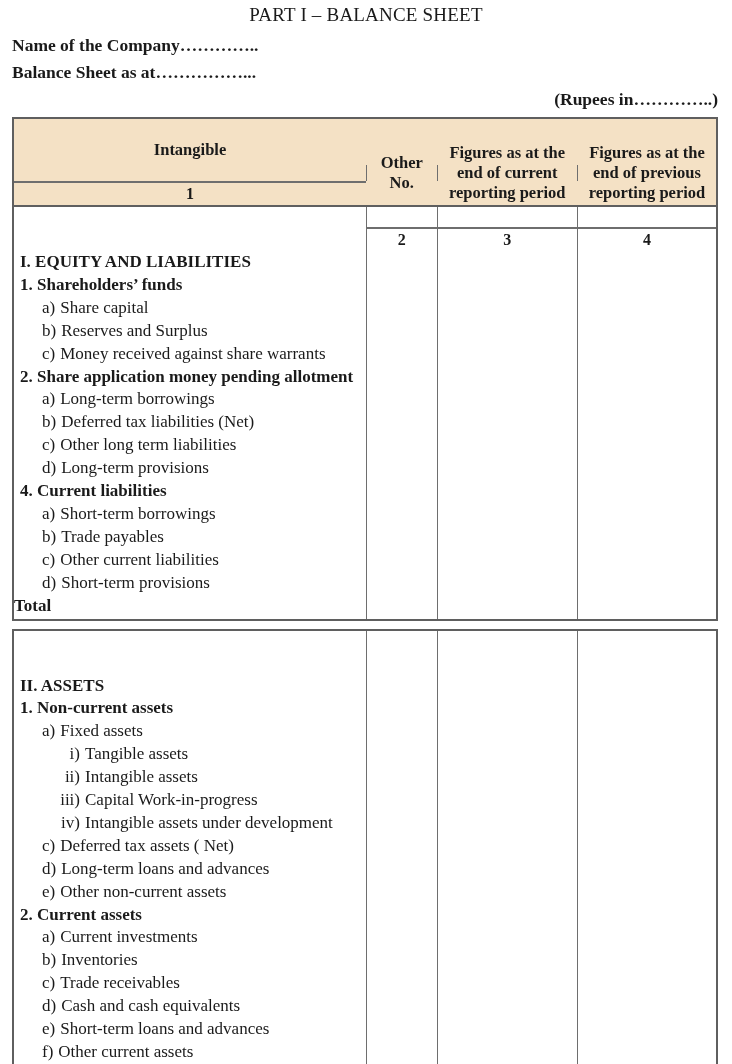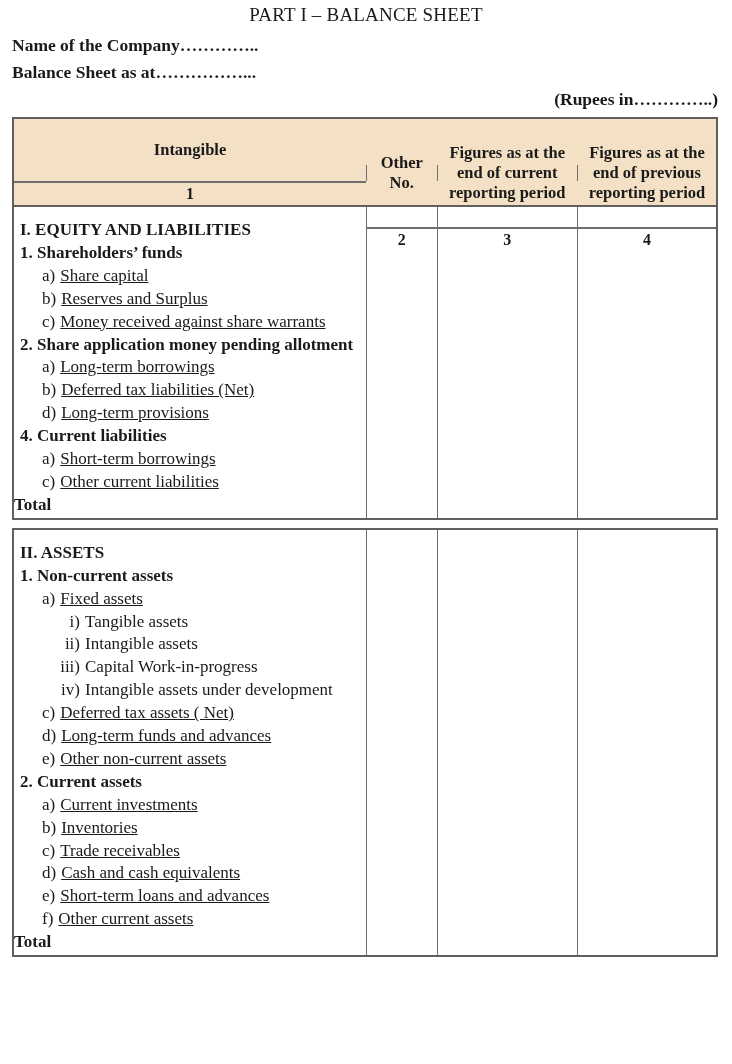--- a/index.html
+++ b/index.html
@@ -58,30 +58,30 @@
     border-top:2px solid var(--border-inner);
   }
   .hcell.nb, .ncell.nb{border-left:1.5px solid var(--border-inner);margin-top:46px;}
 
   .sec{
     border:2px solid var(--border-outer);
   }
   .sec.sec1{border-top:none;}
   .sec.sec2{margin-top:8px;}
   .ecol{border-left:1.5px solid var(--border-inner);}
-  .pcol{padding:12px 0 1px 0;}
+  .pcol{padding:12px 0 1px 0;margin-top:32px;}
 
   .line{
     font-size:17px;
     line-height:22.9px;
     padding-left:6px;
     white-space:nowrap;
   }
   .line.section,.line.group{font-weight:bold;}
-  .line.item{padding-left:28px;text-decoration:underline;}
+  .line.item{padding-left:28px;}
   .line.subitem{padding-left:36px;}
   .line .marker{display:inline-block;margin-right:5px;}
   .line.subitem .marker{width:30px;text-align:right;}
   .line.total{
     font-weight:bold;
     text-align:left;
     padding-right:7px;
     padding-left:0;
   }
 </style>
@@ -109,42 +109,45 @@
   <div class="sec sec1">
     <div class="pcol">
         <div class="line section">I. EQUITY AND LIABILITIES</div>
         <div class="line group">1. Shareholders’ funds</div>
         <div class="line item"><span class="marker">a)</span><span>Share capital</span></div>
         <div class="line item"><span class="marker">b)</span><span>Reserves and Surplus</span></div>
         <div class="line item"><span class="marker">c)</span><span>Money received against share warrants</span></div>
         <div class="line group">2. Share application money pending allotment</div>
         <div class="line item"><span class="marker">a)</span><span>Long-term borrowings</span></div>
         <div class="line item"><span class="marker">b)</span><span>Deferred tax liabilities (Net)</span></div>
+        <div class="line item"><span class="marker">c)</span><span>Other long term liabilities</span></div>
         <div class="line item"><span class="marker">d)</span><span>Long-term provisions</span></div>
         <div class="line group">4. Current liabilities</div>
         <div class="line item"><span class="marker">a)</span><span>Short-term borrowings</span></div>
+        <div class="line item"><span class="marker">b)</span><span>Trade payables</span></div>
         <div class="line item"><span class="marker">c)</span><span>Other current liabilities</span></div>
+        <div class="line item"><span class="marker">d)</span><span>Short-term provisions</span></div>
         <div class="line total">Total</div>
       </div>
     <div class="ecol"></div>
     <div class="ecol"></div>
     <div class="ecol"></div>
   </div>
 
   <div class="sec sec2">
     <div class="pcol">
         <div class="line section">II. ASSETS</div>
         <div class="line group">1. Non-current assets</div>
         <div class="line item"><span class="marker">a)</span><span>Fixed assets</span></div>
         <div class="line subitem"><span class="marker">i)</span><span>Tangible assets</span></div>
         <div class="line subitem"><span class="marker">ii)</span><span>Intangible assets</span></div>
         <div class="line subitem"><span class="marker">iii)</span><span>Capital Work-in-progress</span></div>
         <div class="line subitem"><span class="marker">iv)</span><span>Intangible assets under development</span></div>
         <div class="line item"><span class="marker">c)</span><span>Deferred tax assets ( Net)</span></div>
-        <div class="line item"><span class="marker">d)</span><span>Long-term funds and advances</span></div>
+        <div class="line item"><span class="marker">d)</span><span>Long-term loans and advances</span></div>
         <div class="line item"><span class="marker">e)</span><span>Other non-current assets</span></div>
         <div class="line group">2. Current assets</div>
         <div class="line item"><span class="marker">a)</span><span>Current investments</span></div>
         <div class="line item"><span class="marker">b)</span><span>Inventories</span></div>
         <div class="line item"><span class="marker">c)</span><span>Trade receivables</span></div>
         <div class="line item"><span class="marker">d)</span><span>Cash and cash equivalents</span></div>
         <div class="line item"><span class="marker">e)</span><span>Short-term loans and advances</span></div>
         <div class="line item"><span class="marker">f)</span><span>Other current assets</span></div>
         <div class="line total">Total</div>
       </div>

